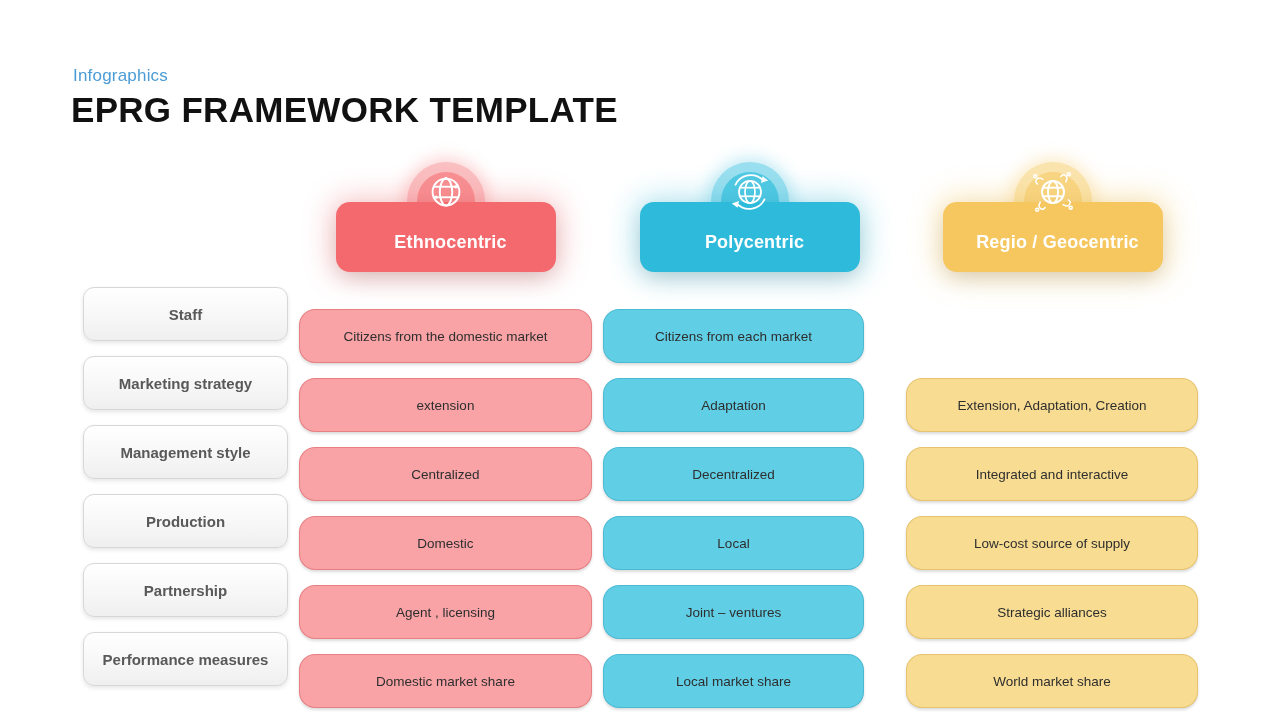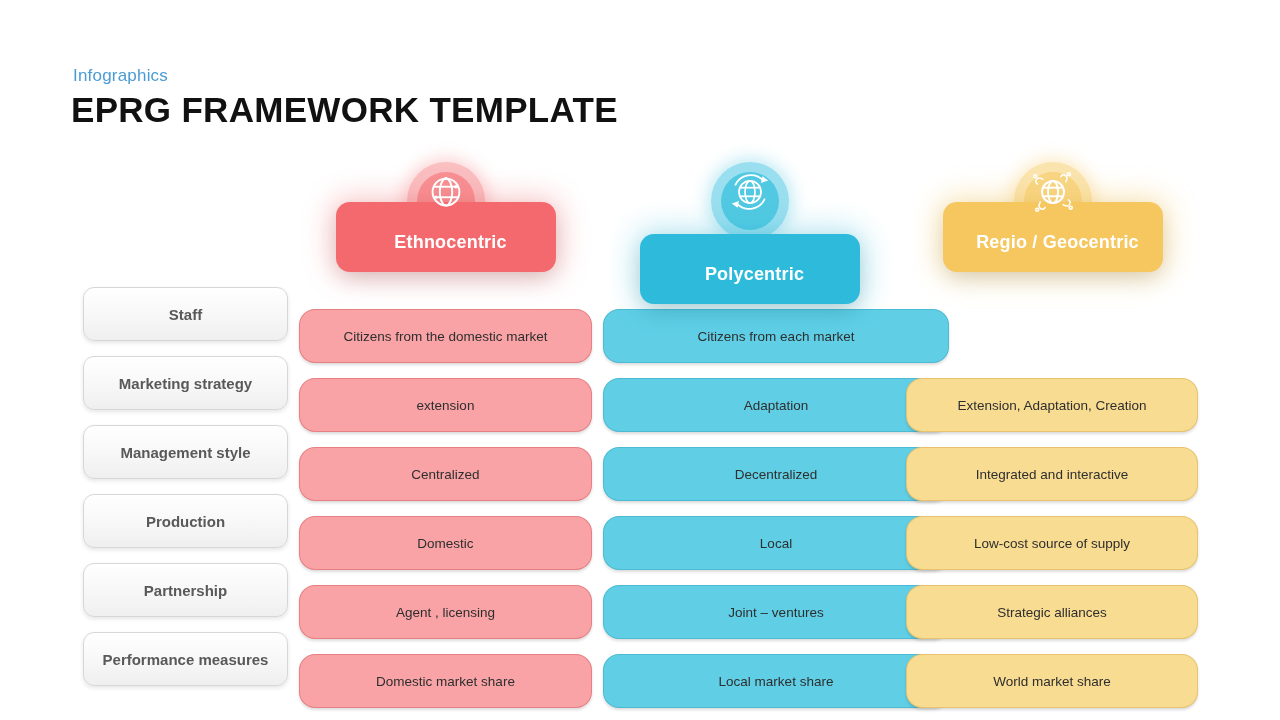--- a/index.html
+++ b/index.html
@@ -29,29 +29,29 @@
   }
   .hdr .icon{position:absolute;left:87px;top:17px;width:46px;height:46px;z-index:4;}
   .hdr-eth{left:336px;}
   .hdr-poly{left:640px;}
   .hdr-geo{left:943px;}
   .hdr-eth .ring{background:var(--eth_ring);box-shadow:0 0 16px 4px rgba(244,105,109,.30);}
   .hdr-eth .inner{background:var(--eth_inner);}
   .hdr-eth .band{background:var(--eth_header);box-shadow:0 8px 22px -4px rgba(0,0,0,.16),0 0 28px 6px rgba(244,105,109,.32);}
   .hdr-poly .ring{background:var(--poly_ring);box-shadow:0 0 16px 4px rgba(46,187,219,.30);}
   .hdr-poly .inner{background:var(--poly_inner);}
-  .hdr-poly .band{background:var(--poly_header);box-shadow:0 8px 22px -4px rgba(0,0,0,.16),0 0 28px 6px rgba(46,187,219,.32);margin-top:32px;}
+  .hdr-poly .band{background:var(--poly_header);box-shadow:0 8px 22px -4px rgba(0,0,0,.16),0 0 28px 6px rgba(46,187,219,.32);}
   .hdr-geo .ring{background:var(--geo_ring);box-shadow:0 0 16px 4px rgba(246,199,95,.35);}
   .hdr-geo .inner{background:var(--geo_inner);}
   .hdr-geo .band{background:var(--geo_header);box-shadow:0 8px 22px -4px rgba(0,0,0,.16),0 0 28px 6px rgba(246,199,95,.40);}
   
   .rowbox{position:absolute;height:54px;display:flex;align-items:center;justify-content:center;box-sizing:border-box;}
   .r0{top:287px;} .r1{top:356px;} .r2{top:425px;} .r3{top:494px;} .r4{top:563px;} .r5{top:632px;}
   .labels{left:83px;width:205px;}
-  .c0{left:299px;width:293px;} .c1{left:603px;width:346px;} .c2{left:906px;width:292px;}
+  .c0{left:299px;width:293px;} .c1{left:603px;width:261px;} .c2{left:906px;width:292px;}
   .label{
     background:linear-gradient(180deg,#ffffff 0%,#f7f7f7 55%,#efefef 100%);
     border:1px solid #d7d7d7;border-radius:11px;
     box-shadow:0 2px 4px rgba(0,0,0,.10);
     color:var(--label_text);font-size:15px;font-weight:700;
   }
   .cell{
     border-radius:16px;color:var(--cell_text);font-size:13.5px;
     box-shadow:0 2px 3px rgba(0,0,0,.14);
     text-align:center;padding:0 10px;margin-top:22px;

